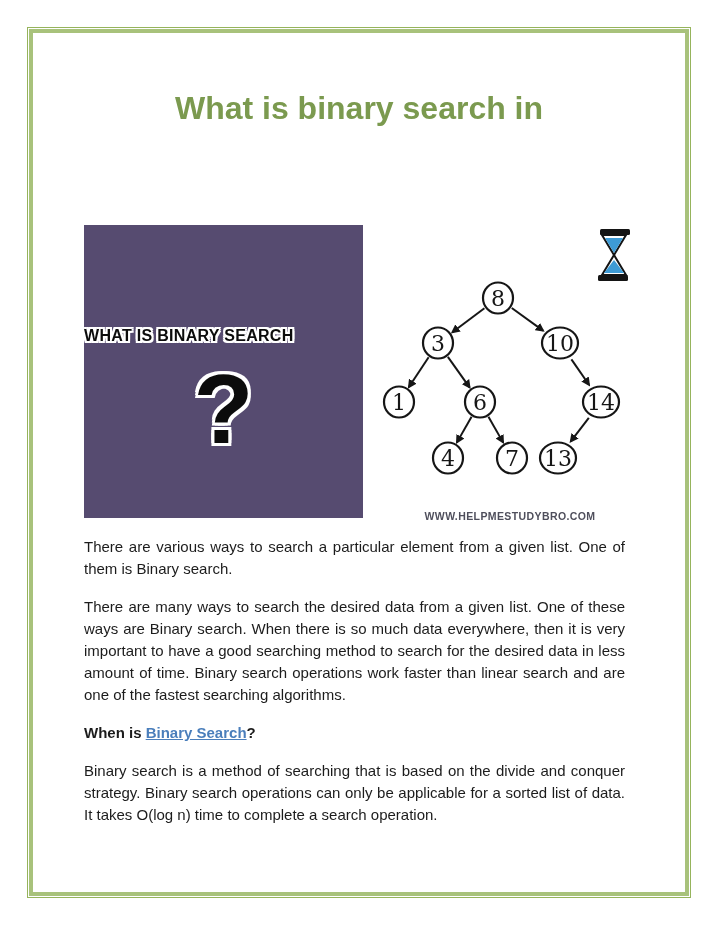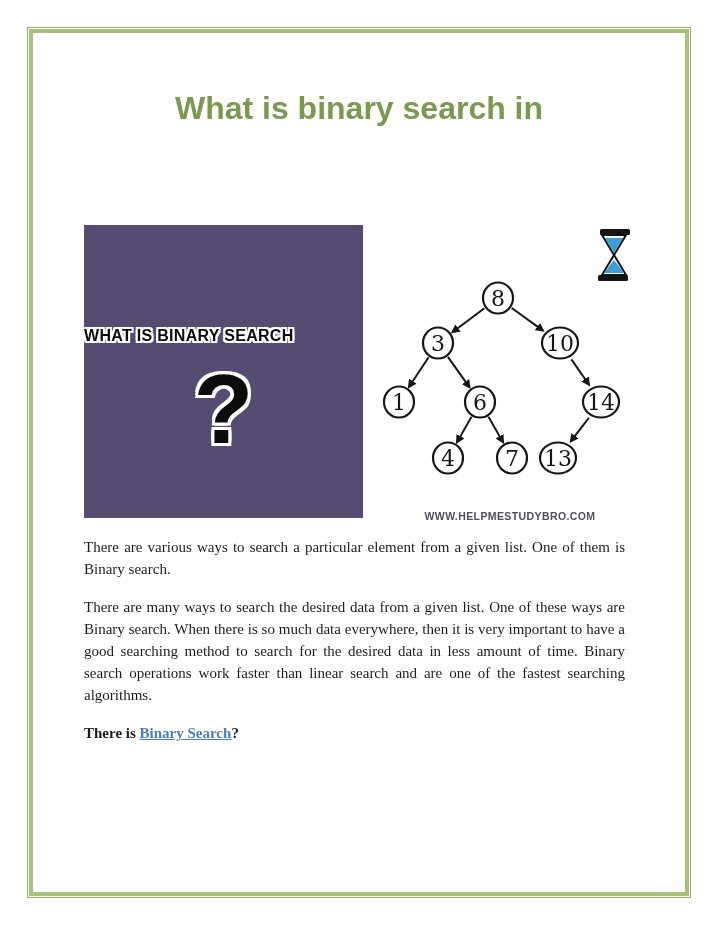--- a/index.html
+++ b/index.html
@@ -29,21 +29,21 @@
                       -3px 0 0 #fff, 3px 0 0 #fff, 0 -3px 0 #fff, 0 3px 0 #fff; }
 
   .hourglass { position:absolute; left:597px; top:228px; }
   .tree { position:absolute; left:380px; top:278px; }
   .watermark { position:absolute; left:380px; top:501px; width:260px; text-align:center;
           font-size:10.5px; font-weight:bold; letter-spacing:0.4px; color:#4f4f5c;margin-top:9px; }
 
   
   .body-text { position:absolute; left:84px; top:536px; width:557px;
           font-size:15px; line-height:22px; color:var(--ink); text-align:justify; }
-  .body-text p { margin:0 16px 16px 0;font-family:Liberation Serif, serif; }
+  .body-text p { margin:0 16px 16px 0; }
   .q-heading { text-align:left; }
   .q-bold { font-weight:bold; }
   .q-link { color:var(--link-blue); font-weight:bold; text-decoration:underline; cursor:pointer; }
 </style>
 </head>
 <body>
 
 <div class="page">
 
   <div class="frame">
@@ -102,16 +102,17 @@
       <text x="132" y="188" text-anchor="middle" font-family="&quot;DejaVu Serif&quot;, serif" font-size="22" fill="#161616">7</text>
       <ellipse cx="178" cy="180" rx="18" ry="15.5" fill="#ffffff" stroke="#161616" stroke-width="2.2"></ellipse>
       <text x="178" y="188" text-anchor="middle" font-family="&quot;DejaVu Serif&quot;, serif" font-size="22" fill="#161616">13</text>
     </svg>
 
   <div class="watermark">WWW.HELPMESTUDYBRO.COM</div>
 
   <div class="body-text">
     <p>There are various ways to search a particular element from a given list. One of them is Binary search.</p>
     <p>There are many ways to search the desired data from a given list. One of these ways are Binary search. When there is so much data everywhere, then it is very important to have a good searching method to search for the desired data in less amount of time. Binary search operations work faster than linear search and are one of the fastest searching algorithms.</p>
-    <p class="q-heading"><span class="q-bold">There is </span><a class="q-link">Binary Search</a><span class="q-bold">?</span></p>
+    <p class="q-heading"><span class="q-bold">When is </span><a class="q-link">Binary Search</a><span class="q-bold">?</span></p>
+    <p>Binary search is a method of searching that is based on the divide and conquer strategy. Binary search operations can only be applicable for a sorted list of data. It takes O(log n) time to complete a search operation.</p>
   </div>
 
 </div>
 
 </body></html>

